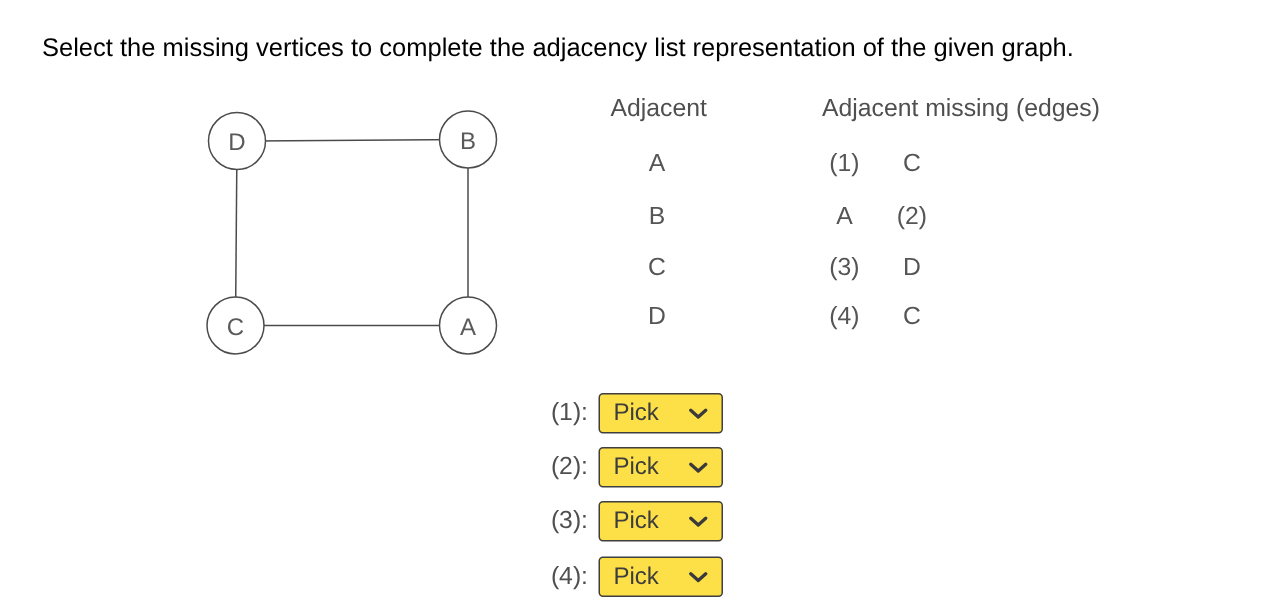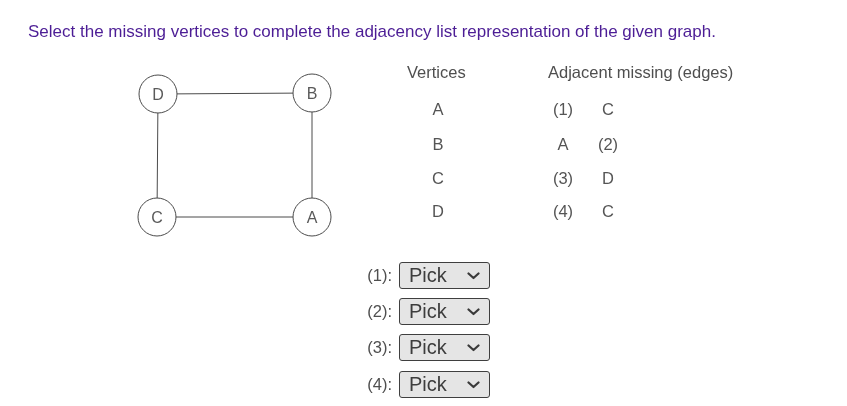--- a/index.html
+++ b/index.html
@@ -9,21 +9,21 @@
     font-family: "Liberation Sans", sans-serif;
     color: #4d4d4d;
     position: relative;
     overflow: hidden;
   }
   .abs { position: absolute; }
 
   .title {
     left: 28px; top: 22px;
     font-size: 17px; line-height: 20px;
-    color: #4c1d95;
+    color: #000000;
     white-space: nowrap;
   }
 
   .graph { left: 130px; top: 66px; }
   .graph line { stroke: #4b4b4b; stroke-width: 1; }
   .graph circle { fill: #ffffff; stroke: #4b4b4b; stroke-width: 1; }
   .graph text {
     font-family: "Liberation Sans", sans-serif;
     font-size: 16px; fill: #5a5a5a;
     text-anchor: middle;
@@ -51,25 +51,25 @@
   .dd-r2 { top: 334px; }
   .dd-r3 { top: 371px; }
   .dd-label {
     width: 40px; text-align: right;
     font-size: 16.5px; color: #4f4f4f;
   }
   .dd-btn {
     display: flex; align-items: center; gap: 20px;
     height: 27px; box-sizing: border-box;
     padding: 0 9px;
-    background: #e5e5e5;
+    background: #fde047;
     border: 1px solid #3f3f3f;
     border-radius: 3px;
     font-family: "Liberation Sans", sans-serif;
-    font-size: 20px; color: #3d3d3d;
+    font-size: 16px; color: #3d3d3d;
     cursor: pointer;
   }
   .chev { display: block; }
 </style>
 </head>
 <body>
 
 <div class="abs title">Select the missing vertices to complete the adjacency list representation of the given graph.</div>
 
 <svg class="abs graph" width="220" height="175" viewBox="0 0 220 175">
@@ -80,21 +80,21 @@
   <circle cx="28" cy="28" r="19"></circle>
   <circle cx="182" cy="27" r="19"></circle>
   <circle cx="27" cy="151" r="19"></circle>
   <circle cx="182" cy="151" r="19"></circle>
   <text x="28" y="34">D</text>
   <text x="182" y="33">B</text>
   <text x="27" y="157">C</text>
   <text x="182" y="157">A</text>
 </svg>
 
-<div class="abs th th-vertices">Vertices</div>
+<div class="abs th th-vertices">Adjacent</div>
 <div class="abs th th-adjacent">Adjacent missing (edges)</div>
 
 <div class="abs cell col-v row-0">A</div>
 <div class="abs cell col-1 row-0">(1)</div>
 <div class="abs cell col-2 row-0">C</div>
 
 <div class="abs cell col-v row-1">B</div>
 <div class="abs cell col-1 row-1">A</div>
 <div class="abs cell col-2 row-1">(2)</div>
 

